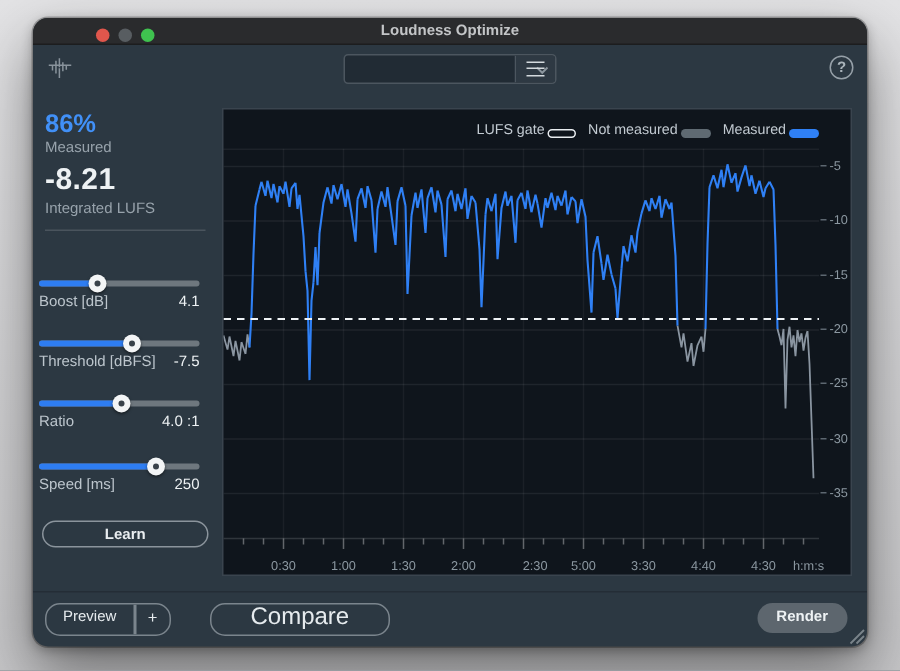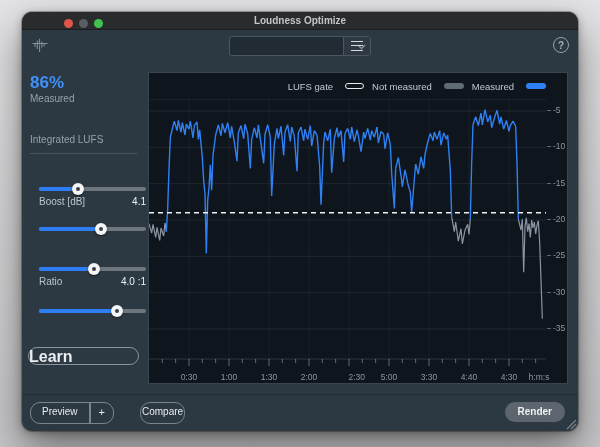--- a/index.html
+++ b/index.html
@@ -32,57 +32,57 @@
   .help{position:absolute;right:9px;top:8px;width:16px;height:16px;border:1.5px solid #96a0a8;border-radius:50%;
         color:#a9b3ba;font-size:10px;font-weight:bold;text-align:center;line-height:16px;box-sizing:border-box;}
   
   .sidebar{position:absolute;left:0;top:54px;width:126px;bottom:36px;}
   .big-percent{position:absolute;left:8px;top:7px;font-size:17px;font-weight:bold;color:#4190f7;}
   .sub{position:absolute;left:8px;font-size:10px;color:#97a2ab;}
   .m-label{top:27px;}
   .big-value{position:absolute;left:8px;top:43px;font-size:20px;font-weight:bold;color:#eef2f4;letter-spacing:.3px;}
   .i-label{top:68px;}
   .divider{position:absolute;left:8px;top:87px;width:107px;height:1px;background:#4a545d;}
-  .srow{position:absolute;left:17px;width:107px;height:32px;}
+  .srow{position:absolute;left:4px;width:107px;height:32px;}
   .srow.r0{top:119px}.srow.r1{top:159px}.srow.r2{top:199px}.srow.r3{top:241px}
   .track{position:absolute;left:0;top:2px;width:107px;height:4px;border-radius:2px;background:#6e777e;}
   .fill{position:absolute;left:0;top:0;height:4px;border-radius:2px;background:#2e7df2;}
   .knob{position:absolute;top:-4px;width:12px;height:12px;border-radius:50%;background:#f3f5f6;
         box-shadow:0 1px 2px rgba(0,0,0,.5);}
   .knob:after{content:"";position:absolute;left:4px;top:4px;width:4px;height:4px;border-radius:50%;background:#39424a;}
   .slabels{position:absolute;left:0;right:0;top:11px;display:flex;justify-content:space-between;
            font-size:10px;}
   .slabels .nm{color:#bcc5cc;}
   .slabels .vl{color:#eef2f4;}
   .learn{position:absolute;left:6px;top:281px;width:111px;height:18px;border:1px solid #8b949c;border-radius:10px;
-         color:#e9edf0;font-size:16px;font-weight:bold;text-align:left;line-height:18px;box-sizing:border-box;background:transparent;}
+         color:#e9edf0;font-size:10px;font-weight:bold;text-align:center;line-height:18px;box-sizing:border-box;background:transparent;}
   
   .chartbox{position:absolute;left:126px;top:60px;width:420px;height:312px;background:#0f151c;
             border:1px solid #3a444e;box-sizing:border-box;}
   .legend{position:absolute;left:0;top:0;width:397px;height:26px;display:flex;align-items:center;
           justify-content:flex-end;gap:8px;border-bottom:1px solid rgba(255,255,255,.06);}
-  .lg-item{display:flex;align-items:center;gap:12px;font-size:9.5px;color:#c2cad1;}
+  .lg-item{display:flex;align-items:flex-end;gap:2px;font-size:9.5px;color:#c2cad1;}
   .pill{width:20px;height:6px;border-radius:3px;}
   .pill.gate{border:1.5px solid #e9edf0;background:transparent;height:4px;width:17px;}
   .pill.gray{background:#5f6a72;}
   .pill.blue{background:#2f80f5;}
   .plot-svg{position:absolute;left:0;top:26px;}
   .ytick{position:absolute;left:398px;width:24px;font-size:8.5px;color:#8c98a1;line-height:11px;}
   .ydash{display:inline-block;width:4px;height:1px;background:#5d6770;vertical-align:2px;margin-right:2px;}
   .xtick{position:absolute;top:299px;width:32px;text-align:center;font-size:8.5px;color:#8c98a1;}
   .xunit{width:36px;}
   
   .bottombar{position:absolute;left:0;right:0;bottom:0;height:36px;border-top:1px solid rgba(0,0,0,.18);}
   .btn-group{position:absolute;left:8px;top:7px;height:20px;display:flex;align-items:stretch;
              border:1px solid #7b858d;border-radius:10px;overflow:hidden;}
   .seg{padding:0 11px;font-size:10px;color:#e6ebee;line-height:18px;background:transparent;}
   .seg.plus{padding:0 8px;font-size:11px;}
   .vsep{width:1px;background:#7b858d;}
-  .pill-btn{position:absolute;top:7px;height:22px;padding:0 1px;border:1px solid #7b858d;border-radius:10px;
-            font-size:10px;color:#e6ebee;line-height:18px;background:transparent;box-sizing:border-box;}
+  .pill-btn{position:absolute;top:7px;height:22px;padding:0 26px;border:1px solid #7b858d;border-radius:10px;
+            font-size:16px;color:#e6ebee;line-height:18px;background:transparent;box-sizing:border-box;}
   .compare{left:118px;}
   .render{position:absolute;right:13px;top:7px;height:20px;padding:0 13px;border-radius:10px;background:#5d666e;
           font-size:10px;font-weight:bold;color:#eef2f4;line-height:20px;}
   .grip{position:absolute;right:1px;bottom:1px;width:12px;height:12px;opacity:.8;}
 </style>
 </head>
 <body>
 
 <div class="stage">
   <div class="window">
@@ -107,53 +107,62 @@
         <div class="preset-menu">
           <span class="burger"></span>
         </div>
       </div>
       <div class="help">?</div>
     </div>
 
     <div class="sidebar">
       <div class="big-percent">86%</div>
       <div class="sub m-label">Measured</div>
+      <div class="big-value">-8.21</div>
       <div class="sub i-label">Integrated LUFS</div>
       <div class="divider"></div>
 
       <div class="srow r0">
         <div class="track">
             <div class="fill" style="width: 36%;"></div>
             <div class="knob" style="left: calc(36% - 6px);"></div>
           </div>
         <div class="slabels">
             <span class="nm">Boost [dB]</span>
             <span class="vl">4.1</span>
           </div>
       </div>
       <div class="srow r1">
         <div class="track">
             <div class="fill" style="width: 58%;"></div>
             <div class="knob" style="left: calc(58% - 6px);"></div>
           </div>
+        <div class="slabels">
+            <span class="nm">Threshold [dBFS]</span>
+            <span class="vl">-7.5</span>
+          </div>
       </div>
       <div class="srow r2">
         <div class="track">
             <div class="fill" style="width: 51%;"></div>
             <div class="knob" style="left: calc(51% - 6px);"></div>
           </div>
         <div class="slabels">
             <span class="nm">Ratio</span>
             <span class="vl">4.0 :1</span>
           </div>
       </div>
       <div class="srow r3">
         <div class="track">
             <div class="fill" style="width: 73%;"></div>
             <div class="knob" style="left: calc(73% - 6px);"></div>
+          </div>
+        <div class="slabels">
+            <span class="nm">Speed [ms]</span>
+            <span class="vl">250</span>
           </div>
       </div>
 
       <div class="learn">Learn</div>
     </div>
 
     <div class="chartbox">
       <div class="legend">
         <span class="lg-item">
           <span>LUFS gate</span>

